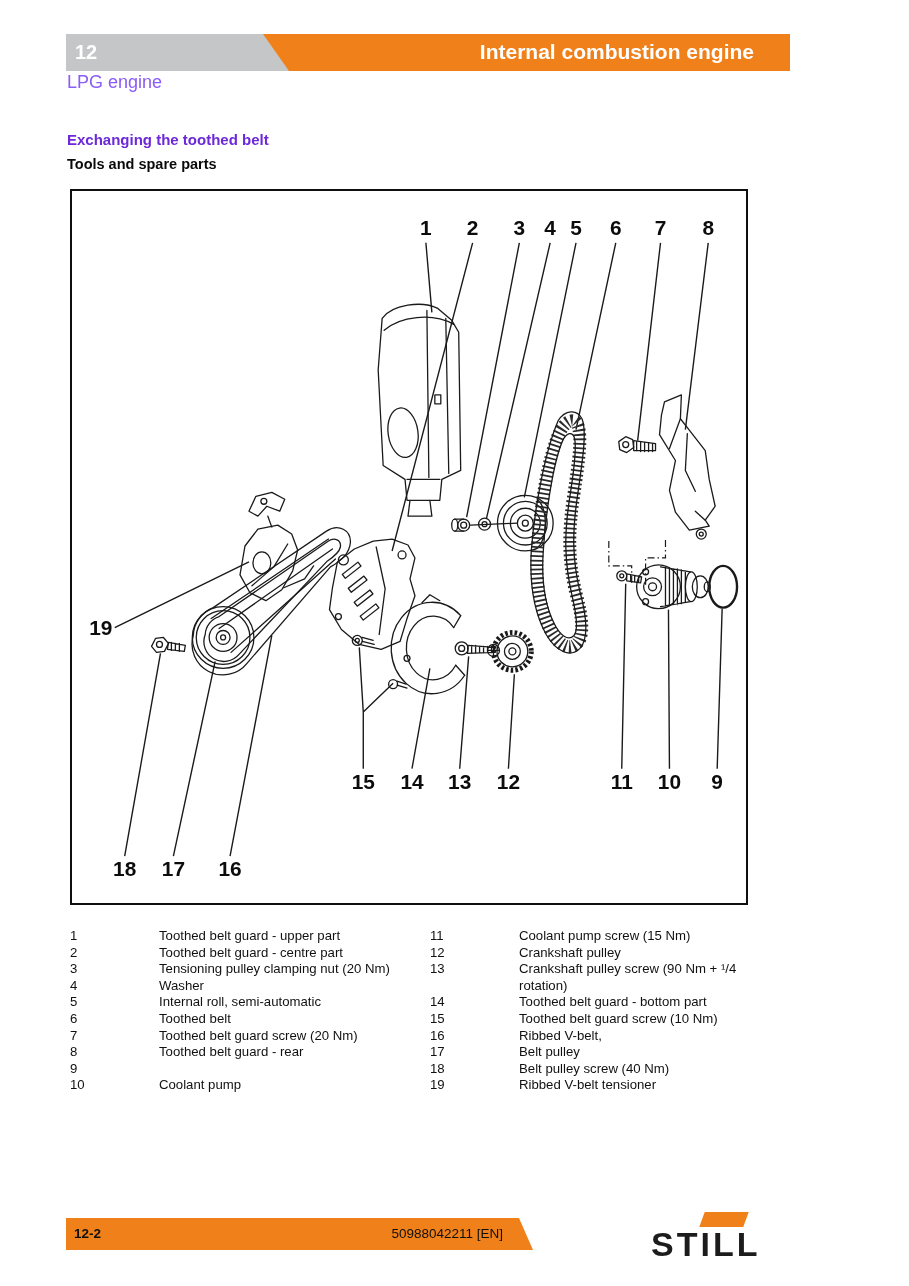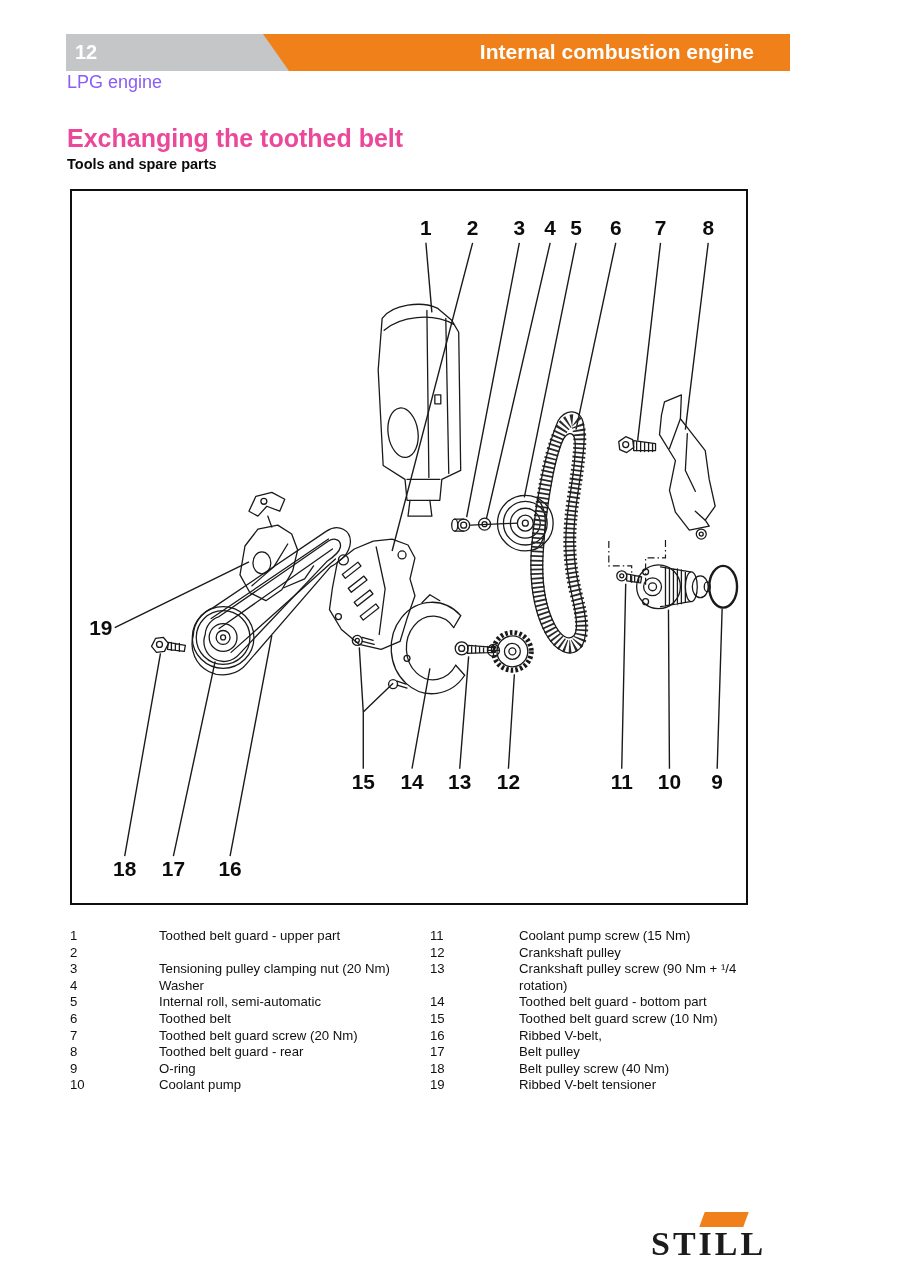--- a/index.html
+++ b/index.html
@@ -8,21 +8,21 @@
   
   .hdr-bar{position:absolute;left:66px;top:34px;width:724px;height:37px;background:#F08019;}
   .hdr-gray{position:absolute;left:0;top:0;width:240px;height:37px;background:#C5C6C7;
             clip-path:polygon(0 0,197px 0,223px 100%,0 100%);}
   .hdr-num{position:absolute;left:9px;top:0;height:37px;line-height:37px;
            font-size:20px;font-weight:bold;color:#fff;}
   .hdr-title{position:absolute;right:36px;top:0;height:37px;line-height:36px;
              font-size:21px;color:#fff;font-weight:bold;}
   .section-label{position:absolute;left:67px;top:72px;font-size:18px;color:#8b5cf6;}
   
-  .h1{position:absolute;left:67px;top:124px;font-size:25px;font-weight:bold;color:#ec4899;}
+  .h1{position:absolute;left:67px;top:131px;font-size:15px;font-weight:bold;color:#6d28d9;}
   .h2{position:absolute;left:67px;top:156px;font-size:14.5px;font-weight:bold;color:#0a0a0a;}
   
   .fig{position:absolute;left:70px;top:189px;width:678px;height:716px;border:2px solid #0f0f0f;
        box-sizing:border-box;background:#fff;}
   .fig svg{display:block;width:100%;height:100%;}
   .ln{stroke:#1a1a1a;stroke-width:1.3;fill:none;stroke-linecap:round;stroke-linejoin:round;}
   .lead{stroke:#1a1a1a;stroke-width:1.4;fill:none;}
   .lbl{font-family:"Liberation Sans","DejaVu Sans",sans-serif;font-size:21px;font-weight:bold;fill:#0c0c0c;}
   .teeth{stroke:#2a2a2a;stroke-width:13;fill:none;stroke-dasharray:1.8 2.7;}
   .gearteeth{stroke:#1a1a1a;stroke-width:5;fill:none;stroke-dasharray:2.6 2.2;}
@@ -40,21 +40,21 @@
   .ftr-bar{position:absolute;left:66px;top:1218px;width:467px;height:32px;background:#F08019;
            clip-path:polygon(0 0,453px 0,467px 100%,0 100%);}
   .ftr-page{position:absolute;left:8px;top:0;height:32px;line-height:32px;
             font-size:13.5px;font-weight:bold;color:#101010;}
   .ftr-doc{position:absolute;right:30px;top:0;height:32px;line-height:32px;
            font-size:13.5px;color:#101010;}
   .logo{position:absolute;left:650px;top:1208px;width:145px;height:60px;}
   .logo-flag{position:absolute;left:52px;top:4px;width:44px;height:15px;background:#F08019;
              transform:skewX(-20deg);}
   .logo-word{position:absolute;left:1px;top:17px;font-size:34px;font-weight:800;
-             letter-spacing:3px;color:#1c1c1c;font-family:Liberation Serif, serif;}
+             letter-spacing:3px;color:#1c1c1c;font-family:Liberation Sans, sans-serif;}
 </style>
 </head>
 <body>
 
 <div class="page">
 
   <div class="hdr-bar">
     <div class="hdr-gray">
       <span class="hdr-num">12</span>
     </div>
@@ -249,20 +249,21 @@
   </div>
 
   <div class="plist">
     <div class="pcol left">
       <div class="prow">
           <span class="pnum">1</span>
           <span class="ptxt">Toothed belt guard - upper part</span>
         </div>
       <div class="prow">
           <span class="pnum">2</span>
+          <span class="ptxt">Toothed belt guard - centre part</span>
         </div>
       <div class="prow">
           <span class="pnum">3</span>
           <span class="ptxt">Tensioning pulley clamping nut (20 Nm)</span>
         </div>
       <div class="prow">
           <span class="pnum">4</span>
           <span class="ptxt">Washer</span>
         </div>
       <div class="prow">
@@ -276,21 +277,20 @@
       <div class="prow">
           <span class="pnum">7</span>
           <span class="ptxt">Toothed belt guard screw (20 Nm)</span>
         </div>
       <div class="prow">
           <span class="pnum">8</span>
           <span class="ptxt">Toothed belt guard - rear</span>
         </div>
       <div class="prow">
           <span class="pnum">9</span>
-          <span class="ptxt">O-ring</span>
         </div>
       <div class="prow">
           <span class="pnum">10</span>
           <span class="ptxt">Coolant pump</span>
         </div>
     </div>
     <div class="pcol right">
       <div class="prow">
           <span class="pnum">11</span>
           <span class="ptxt">Coolant pump screw (15 Nm)</span>
@@ -323,18 +323,22 @@
           <span class="pnum">18</span>
           <span class="ptxt">Belt pulley screw (40 Nm)</span>
         </div>
       <div class="prow">
           <span class="pnum">19</span>
           <span class="ptxt">Ribbed V-belt tensioner</span>
         </div>
     </div>
   </div>
 
+  <div class="ftr-bar">
+    <span class="ftr-page">12-2</span>
+    <span class="ftr-doc">50988042211 [EN]</span>
+  </div>
   <div class="logo">
     <div class="logo-flag"></div>
     <div class="logo-word">STILL</div>
   </div>
 
 </div>
 
 </body></html>

